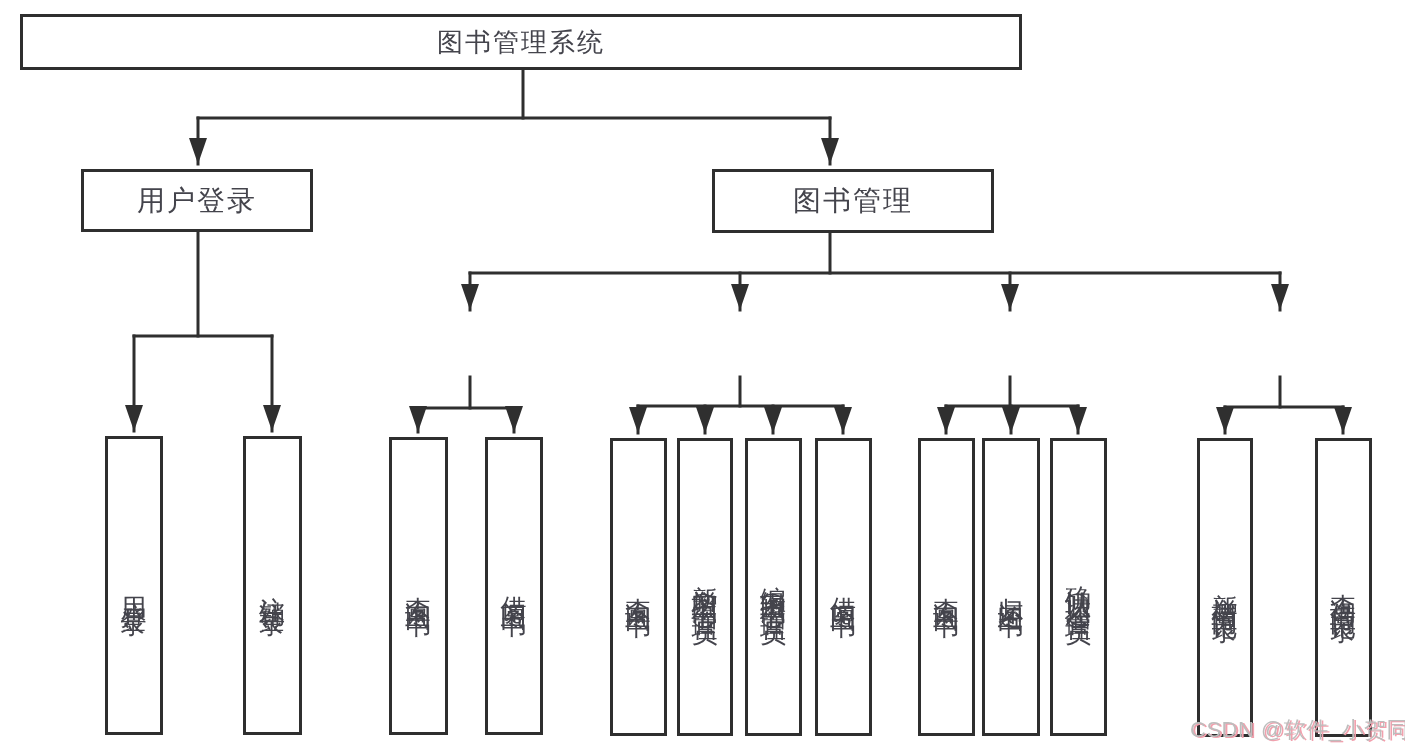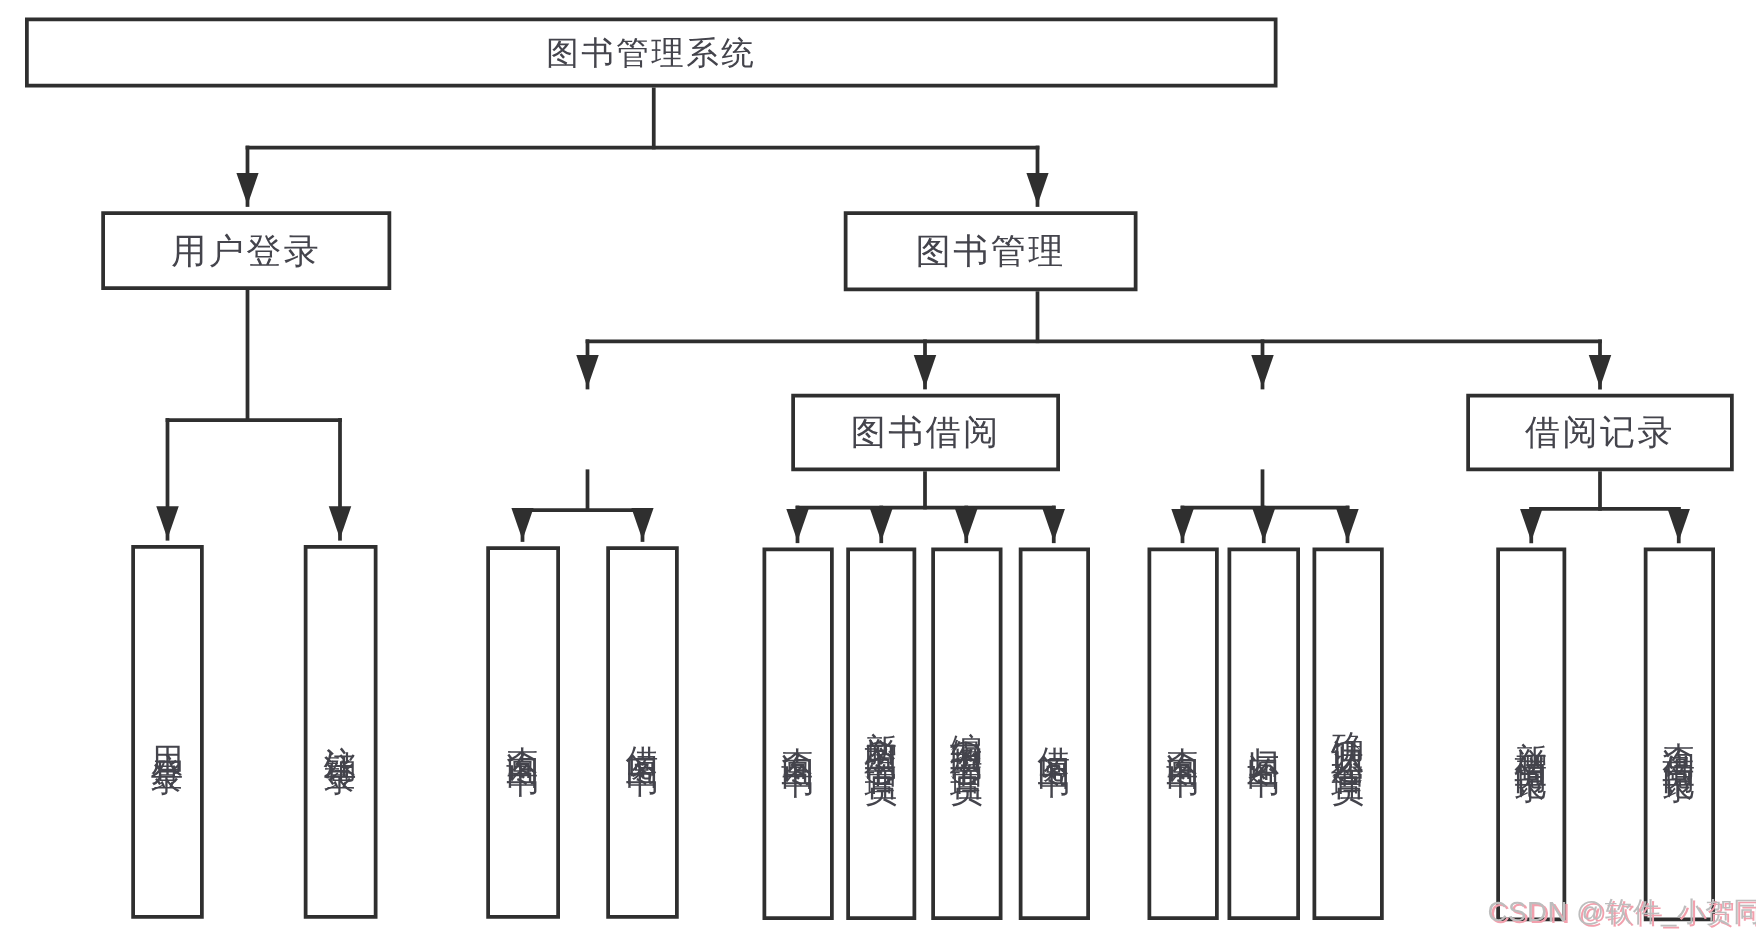--- a/index.html
+++ b/index.html
@@ -90,24 +90,22 @@
 
     <line class="wire" x1="1280" y1="377" x2="1280" y2="407"></line>
     <line class="wire" x1="1225" y1="407" x2="1343" y2="407"></line>
     <line class="wire" x1="1225" y1="407" x2="1225" y2="433" marker-end="url(#arw)"></line>
     <line class="wire" x1="1343" y1="407" x2="1343" y2="433" marker-end="url(#arw)"></line>
   </svg>
 
   <div class="node t-node" style="left:20px;top:14px;width:1002px;height:56px">图书管理系统</div>
 
   <div class="node h-node" style="left:81px;top:169px;width:232px;height:63px">用户登录</div>
-  <div class="node h-node" style="left:675px;top:169px;width:235px;height:64px">图书管理</div>
+  <div class="node h-node" style="left:712px;top:169px;width:282px;height:64px">图书管理</div>
 
-  <div class="node h-node" style="left:633px;top:315px;width:215px;height:62px">图书借阅</div>
-  <div class="node h-node" style="left:1173px;top:315px;width:214px;height:62px">借阅记录</div>
 
   <div class="node leaf" style="left:105px;top:436px;width:58px;height:299px">用户登录</div>
   <div class="node leaf" style="left:243px;top:436px;width:59px;height:299px">注销登录</div>
 
   <div class="node leaf" style="left:389px;top:437px;width:59px;height:298px">查询图书</div>
   <div class="node leaf" style="left:485px;top:437px;width:58px;height:298px">借阅图书</div>
 
   <div class="node leaf" style="left:610px;top:438px;width:57px;height:298px">查询图书</div>
   <div class="node leaf" style="left:677px;top:438px;width:56px;height:298px">新增图书（管理员）</div>
   <div class="node leaf" style="left:745px;top:438px;width:57px;height:298px">编辑图书（管理员）</div>

